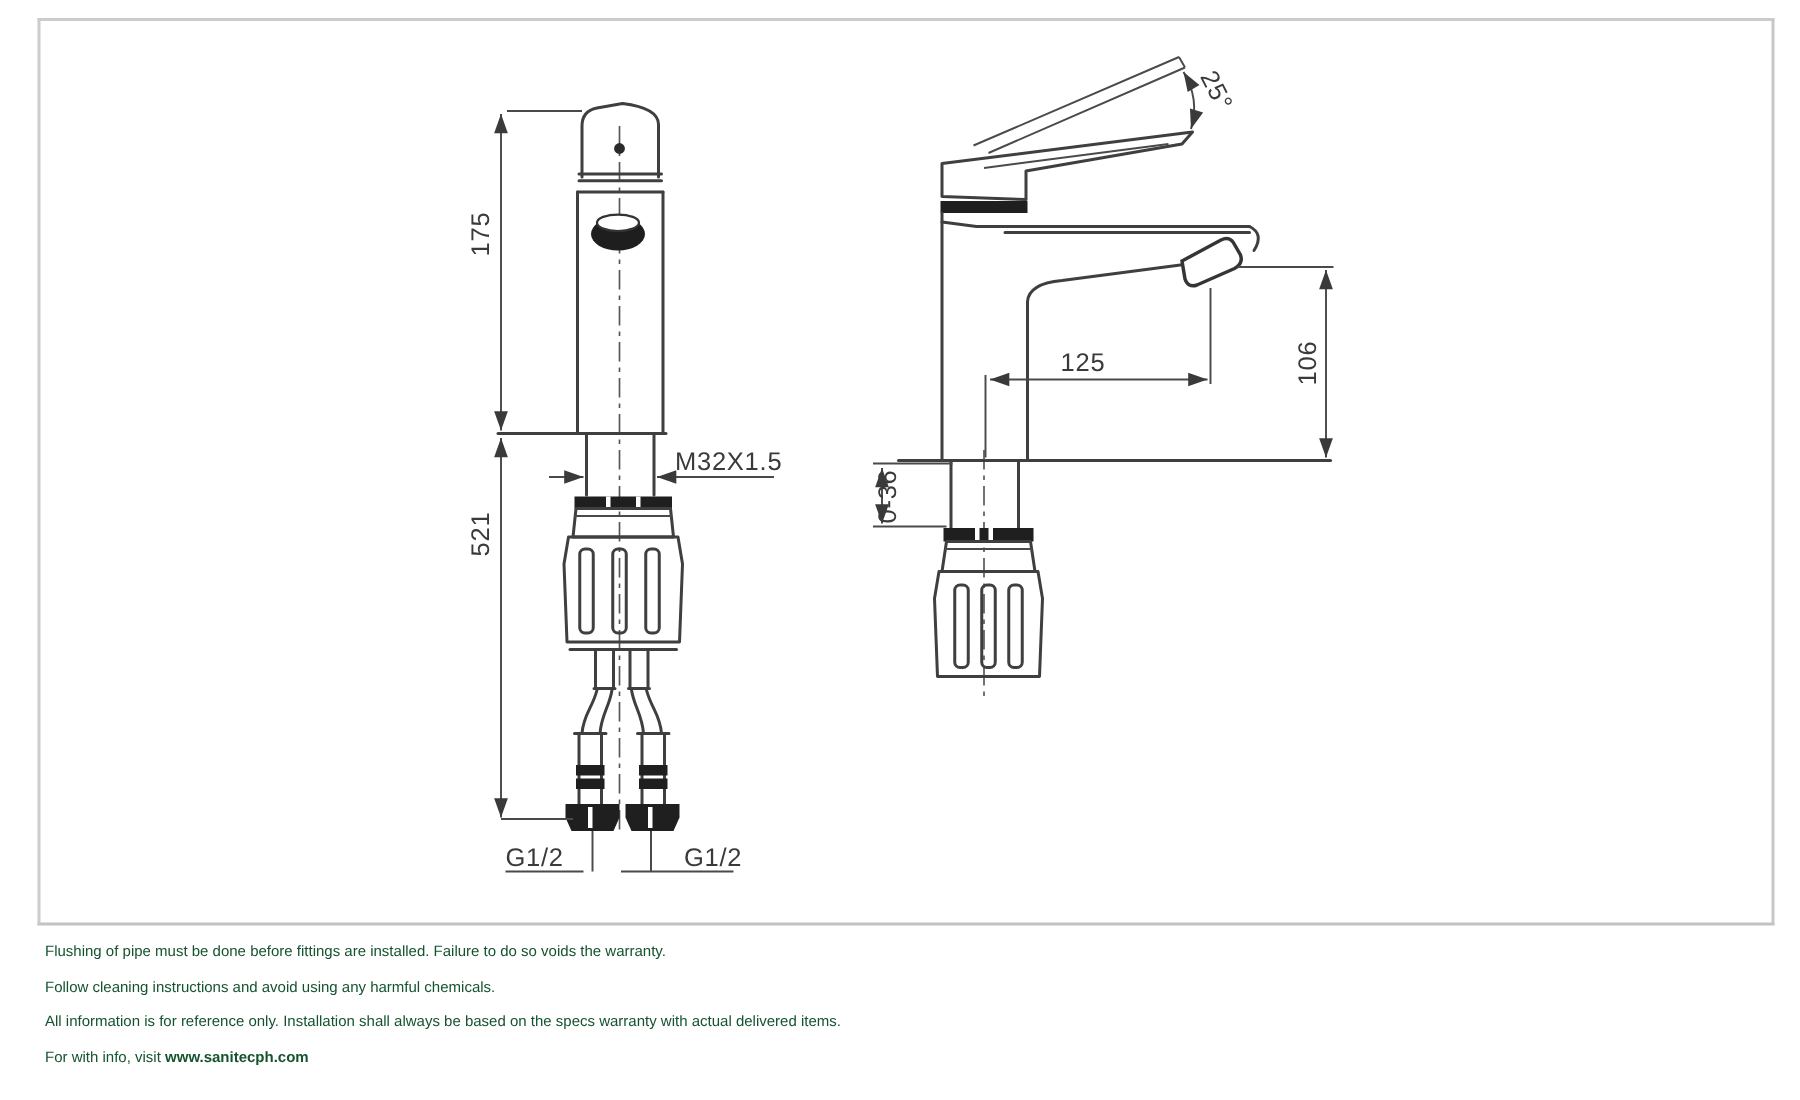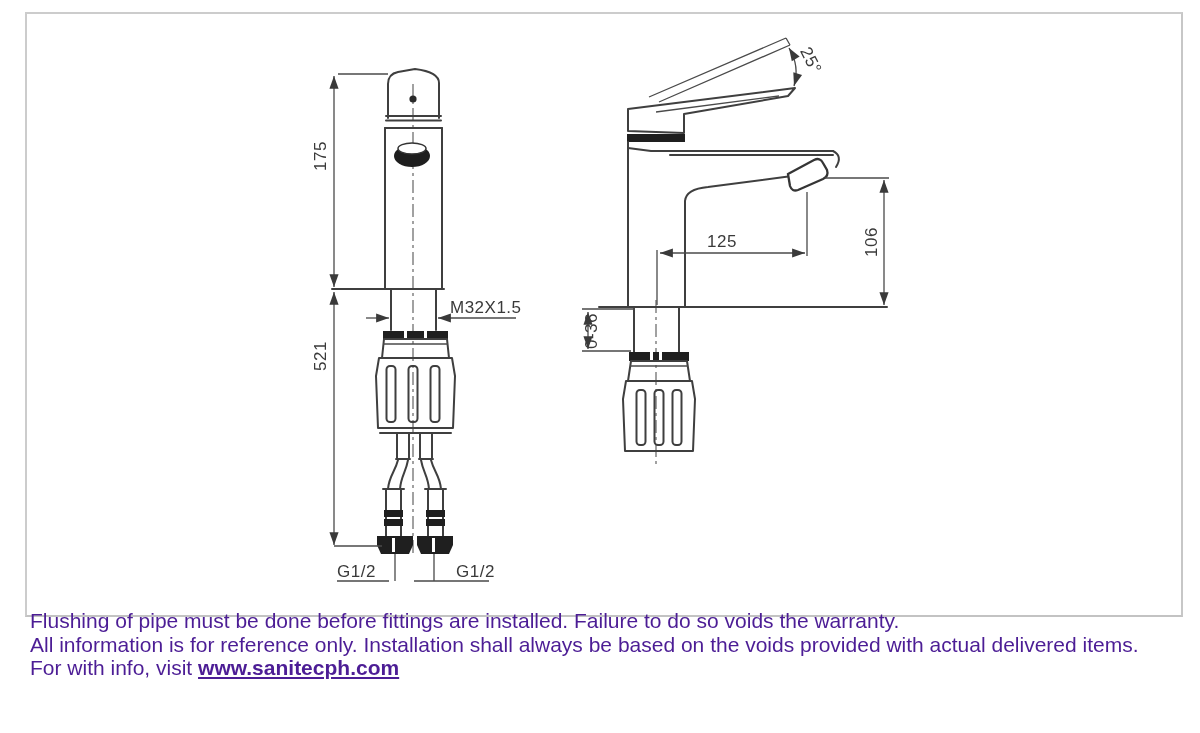--- a/index.html
+++ b/index.html
@@ -1,22 +1,22 @@
 <!DOCTYPE html>
 <html><head>
 <meta charset="utf-8">
 <style>
   html,body{margin:0;padding:0;background:#ffffff;width:1200px;height:733px;
     font-family:"Liberation Sans", sans-serif;}
   .frame{position:absolute;left:25px;top:12px;width:1154px;height:601px;
     border:2px solid #cccccc;border-bottom-color:#c3c3c3;border-right-color:#c7c7c7;background:#fff;}
   .frame svg{position:absolute;left:-27px;top:-14px;}
-  .notes{position:absolute;left:30px;top:609px;color:#4c1d95;font-size:21px;line-height:23.5px;}
+  .notes{position:absolute;left:30px;top:623px;color:#14532d;font-size:10px;line-height:23.5px;}
   .notes p{margin:0;}
-  .notes b{font-weight:bold;text-decoration:underline;}
+  .notes b{font-weight:bold;}
   svg text{font-family:"Liberation Sans", sans-serif;font-size:17px;fill:#3a3a3a;letter-spacing:0.5px;}
   svg .obj{stroke:#3f3f3f;stroke-width:2;fill:none;stroke-linecap:round;stroke-linejoin:round;}
   svg .thin{stroke:#4a4a4a;stroke-width:1.3;fill:none;}
   svg .dim{stroke:#4a4a4a;stroke-width:1.3;fill:none;}
   svg .dark{fill:#1f1f1f;stroke:none;}
   svg .cl{stroke:#555;stroke-width:1.1;fill:none;stroke-dasharray:13 4 3 4;}
 </style>
 </head>
 <body>
 
@@ -161,15 +161,16 @@
       <path class="thin" d="M825,178 H889"></path>
       <path class="dim" d="M884,180 V305" marker-start="url(#arw)" marker-end="url(#arw)"></path>
       <text text-anchor="middle" transform="translate(877,242) rotate(-90)">106</text>
     </g>
   </g>
 </svg>
 </div>
 
 <div class="notes">
   <p>Flushing of pipe must be done before fittings are installed. Failure to do so voids the warranty.</p>
-  <p>All information is for reference only. Installation shall always be based on the voids provided with actual delivered items.</p>
+  <p>Follow cleaning instructions and avoid using any harmful chemicals.</p>
+  <p>All information is for reference only. Installation shall always be based on the specs warranty with actual delivered items.</p>
   <p><span>For with info, visit </span><b>www.sanitecph.com</b></p>
 </div>
 
 </body></html>

